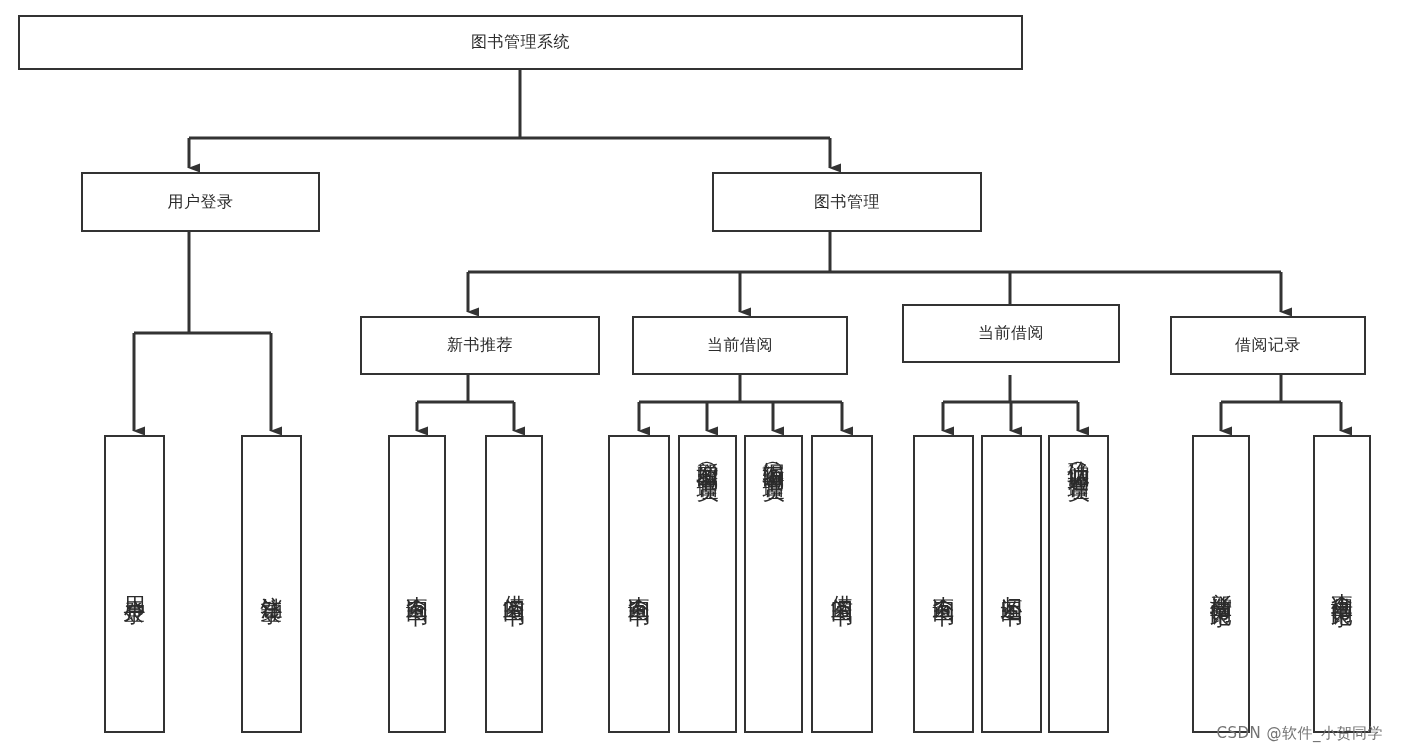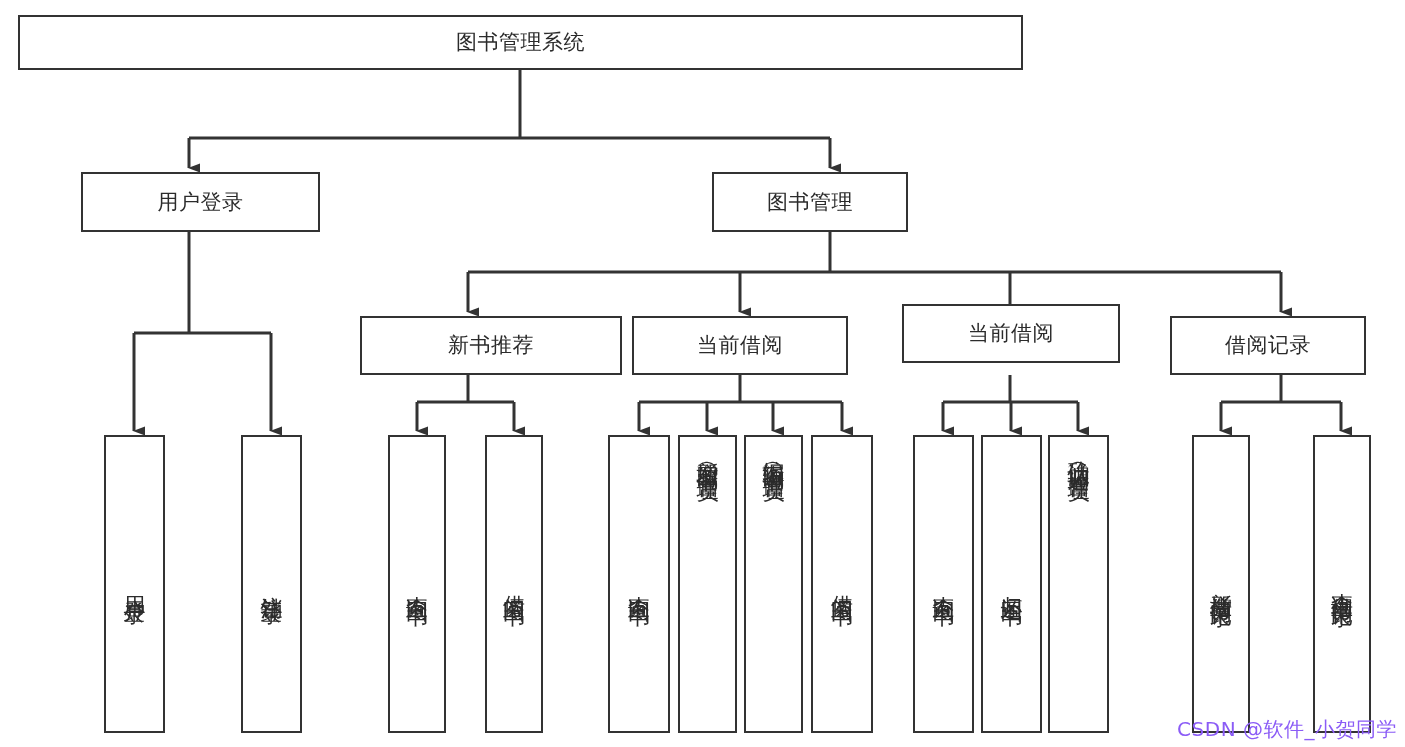--- a/index.html
+++ b/index.html
@@ -35,21 +35,21 @@
     color: #2b2b2b;
     z-index: 2;
   }
   .node-label {
     display: block;
     text-align: center;
     line-height: 1.18;
     white-space: nowrap;
   }
   .h-node .node-label {
-    font-size: 21px;
+    font-size: 16px;
     letter-spacing: 0.5px;
   }
   .v-node {
     align-items: flex-start;
     justify-content: center;
     padding-top: 14px;
   }
   .v-node .node-label {
     writing-mode: vertical-rl;
     text-orientation: upright;
@@ -59,24 +59,24 @@
   }
   .v-node.tall-text {
     padding-top: 6px;
   }
   .v-node.mid-text {
     align-items: center;
     padding-top: 0;
   }
   .watermark {
     position: absolute;
-    right: 8px;
+    right: 22px;
     bottom: 4px;
-    font-size: 20px;
-    color: #8b5cf6;
+    font-size: 15px;
+    color: #737373;
     z-index: 3;
     white-space: nowrap;
     letter-spacing: 0.5px;
   }
 </style>
 </head>
 <body>
 
 <div id="canvas">
 
@@ -134,25 +134,25 @@
   </svg>
 
   <div class="node h-node" style="left:18px; top:15px; width:1005px; height:55px;">
     <span class="node-label">图书管理系统</span>
   </div>
 
   <div class="node h-node" style="left:81px; top:172px; width:239px; height:60px;">
     <span class="node-label">用户登录</span>
   </div>
 
-  <div class="node h-node" style="left:712px; top:172px; width:196px; height:60px;">
+  <div class="node h-node" style="left:712px; top:172px; width:270px; height:60px;">
     <span class="node-label">图书管理</span>
   </div>
 
-  <div class="node h-node" style="left:360px; top:316px; width:262px; height:59px;">
+  <div class="node h-node" style="left:360px; top:316px; width:240px; height:59px;">
     <span class="node-label">新书推荐</span>
   </div>
 
   <div class="node h-node" style="left:632px; top:316px; width:216px; height:59px;">
     <span class="node-label">当前借阅</span>
   </div>
 
   <div class="node h-node" style="left:902px; top:304px; width:218px; height:59px;">
     <span class="node-label">当前借阅</span>
   </div>

